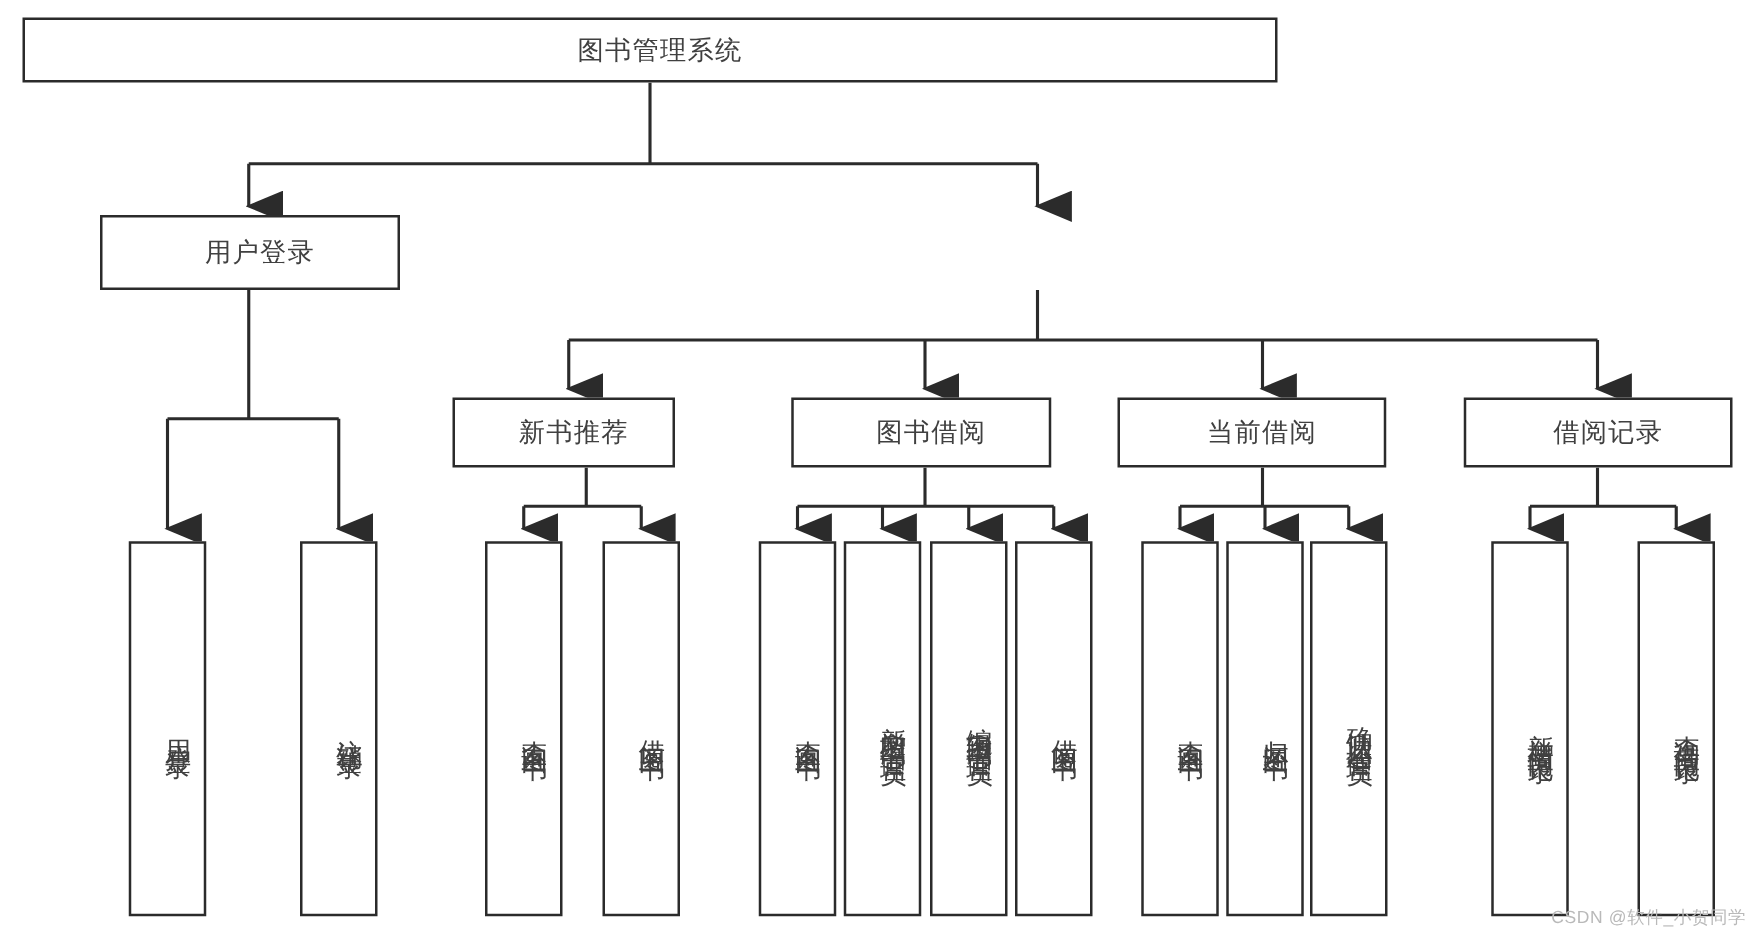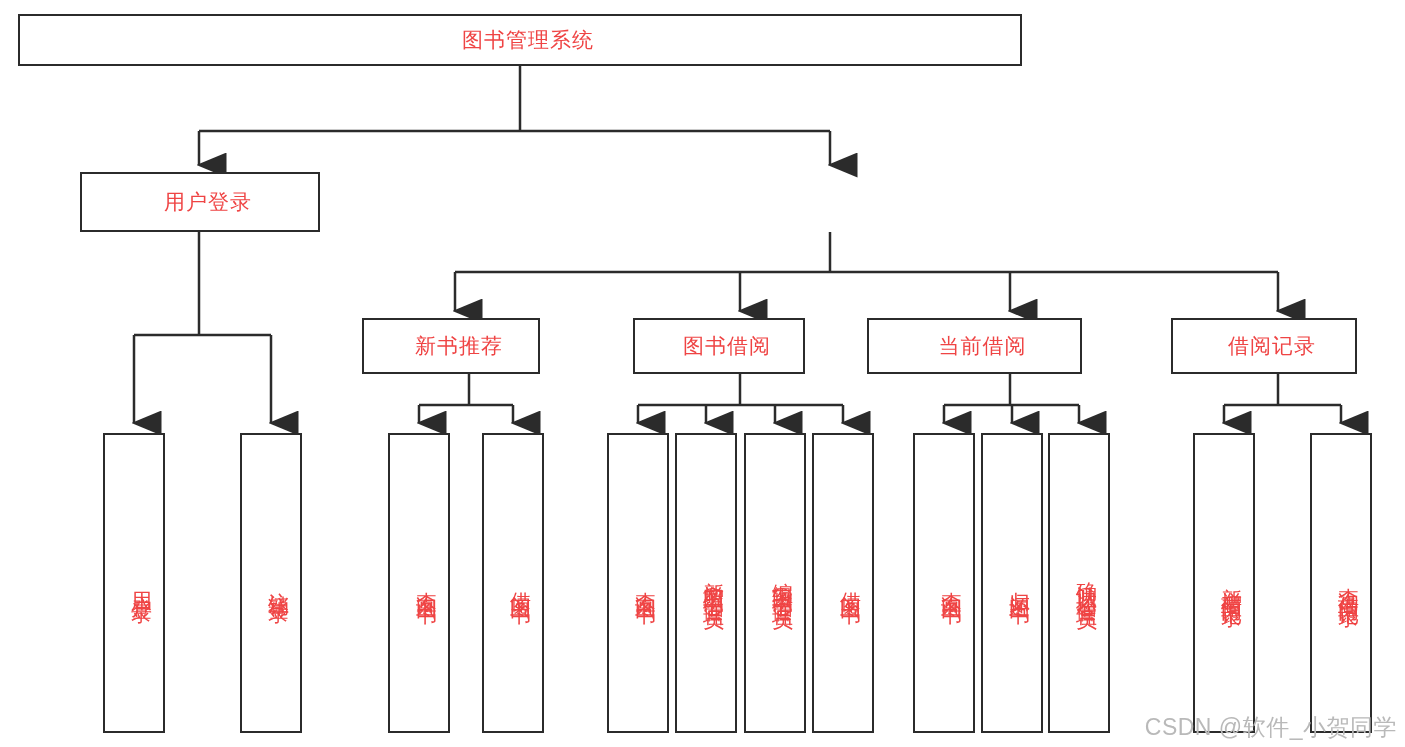--- a/index.html
+++ b/index.html
@@ -26,21 +26,21 @@
     pointer-events: none;
   }
   .node {
     position: absolute;
     box-sizing: border-box;
     border: 2px solid #2b2b2b;
     background: #ffffff;
     display: flex;
     align-items: center;
     justify-content: center;
-    color: #ef4444;
+    color: #404040;
     padding-left: 16px;
   }
   .node.h {
     font-size: 21px;
     letter-spacing: 1px;
   }
   .node.v {
     font-size: 21px;
     align-items: center;
     justify-content: center;
@@ -49,21 +49,21 @@
     writing-mode: vertical-rl;
     text-orientation: upright;
     letter-spacing: 4px;
     line-height: 1;
     white-space: nowrap;
   }
   .watermark {
     position: absolute;
     right: 8px;
     bottom: 4px;
-    font-size: 23px;
+    font-size: 14px;
     color: #b9b9b9;
     letter-spacing: 0.5px;
     white-space: nowrap;
   }
 </style>
 </head>
 <body>
 
 <div id="canvas">
 
@@ -123,27 +123,27 @@
     <span>图书管理系统</span>
   </div>
 
   <div class="node h" style="left:80px; top:172px; width:240px; height:60px;">
     <span>用户登录</span>
   </div>
 
   <div class="node h" style="left:362px; top:318px; width:178px; height:56px;">
     <span>新书推荐</span>
   </div>
-  <div class="node h" style="left:633px; top:318px; width:172px; height:56px;">
+  <div class="node h" style="left:633px; top:318px; width:208px; height:56px;">
     <span>图书借阅</span>
   </div>
-  <div class="node h" style="left:867px; top:318px; width:215px; height:56px;justify-content:center;">
+  <div class="node h" style="left:894px; top:318px; width:215px; height:56px;justify-content:center;">
     <span>当前借阅</span>
   </div>
-  <div class="node h" style="left:1171px; top:318px; width:186px; height:56px;">
+  <div class="node h" style="left:1171px; top:318px; width:215px; height:56px;">
     <span>借阅记录</span>
   </div>
 
   <div class="node v" style="left:103px; top:433px; width:62px; height:300px;">
     <span class="vtext">用户登录</span>
   </div>
   <div class="node v" style="left:240px; top:433px; width:62px; height:300px;">
     <span class="vtext">注销登录</span>
   </div>
 

